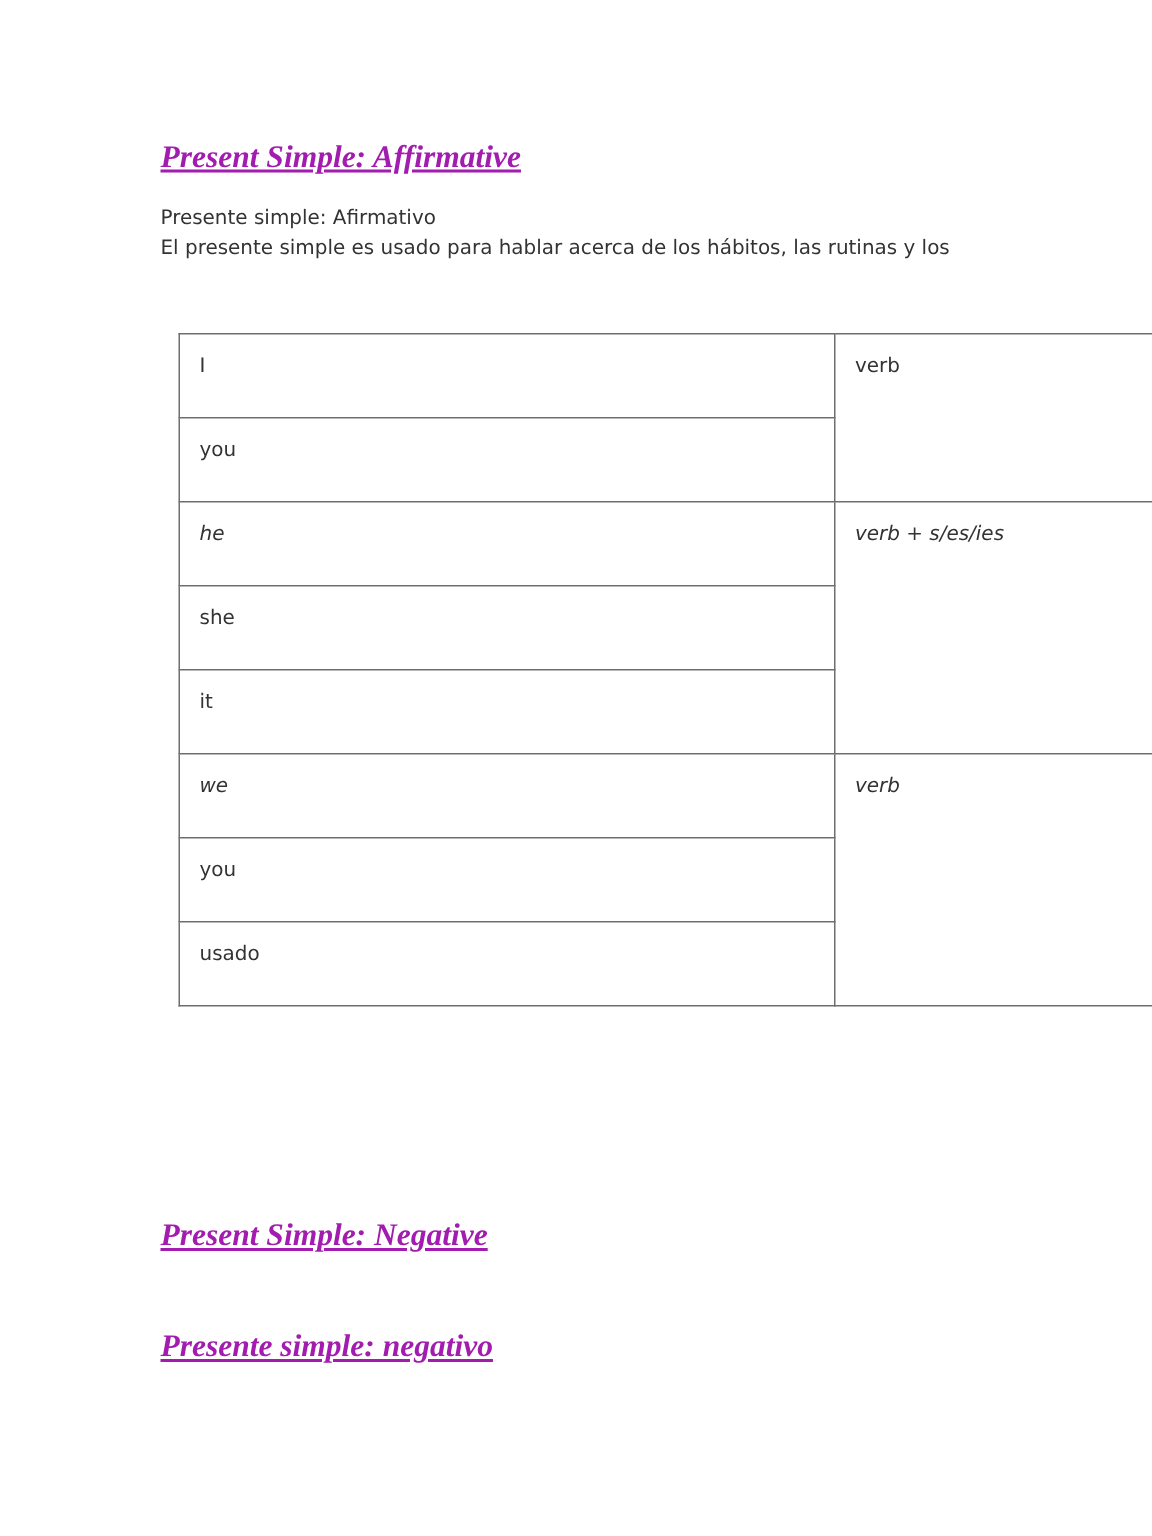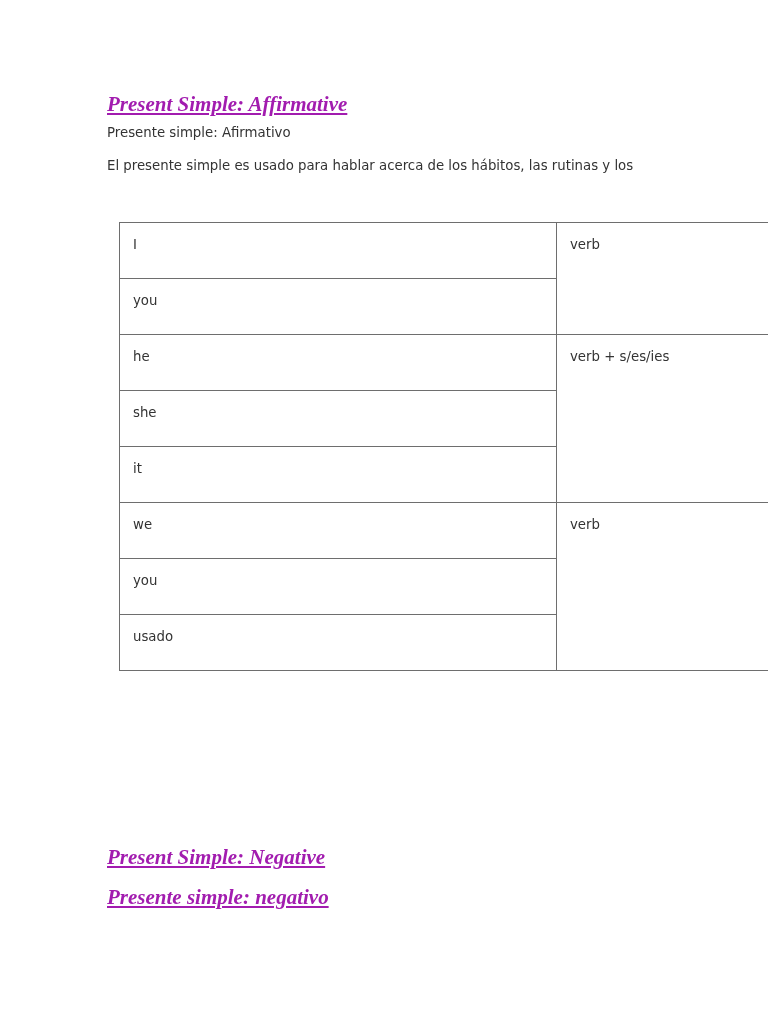--- a/index.html
+++ b/index.html
@@ -18,28 +18,28 @@
     .ital { }
     table.grid {
       position: absolute; left: 119px; top: 222px; width: 660px;
       border-collapse: collapse; table-layout: fixed;
     }
     table.grid td {
       border: 1px solid #6e6e6e; height: 56px; vertical-align: top;
       padding: 14px 13px 0 13px; font-size: 13.3px; color: #333; box-sizing: border-box;
     }
     table.grid td.pron { width: 437px; }
-    table.grid tr.group-start td { border-top: 1.5px solid #333; }
+    table.grid tr.group-start td { border-top: 1.5px solid #333; font-style: italic; }
   </style>
 </head>
 <body>
 
 <a class="heading" style="top:92px;">Present Simple: Affirmative</a>
 
-<p class="para" style="top:124px;">Presente simple: Afirmativo</p>
+<p class="para" style="top:137px;">Presente simple: Afirmativo</p>
 
 <div class="para" style="top:157px;">
   <div class="ital">El presente simple es usado para hablar acerca de los hábitos, las rutinas y los</div>
 </div>
 
 <table class="grid">
   <tbody>
     <tr>
       <td class="pron">I</td>
       <td rowspan="2">verb</td>
@@ -63,14 +63,14 @@
     </tr>
     <tr>
       <td class="pron">you</td>
     </tr>
     <tr>
       <td class="pron">usado</td>
     </tr>
   </tbody>
 </table>
 
-<a class="heading" style="top:845px;">Present Simple: Negative</a>
+<a class="heading" style="top:811px;">Present Simple: Negative</a>
 <a class="heading" style="top:885px;">Presente simple: negativo</a>
 
 </body></html>

